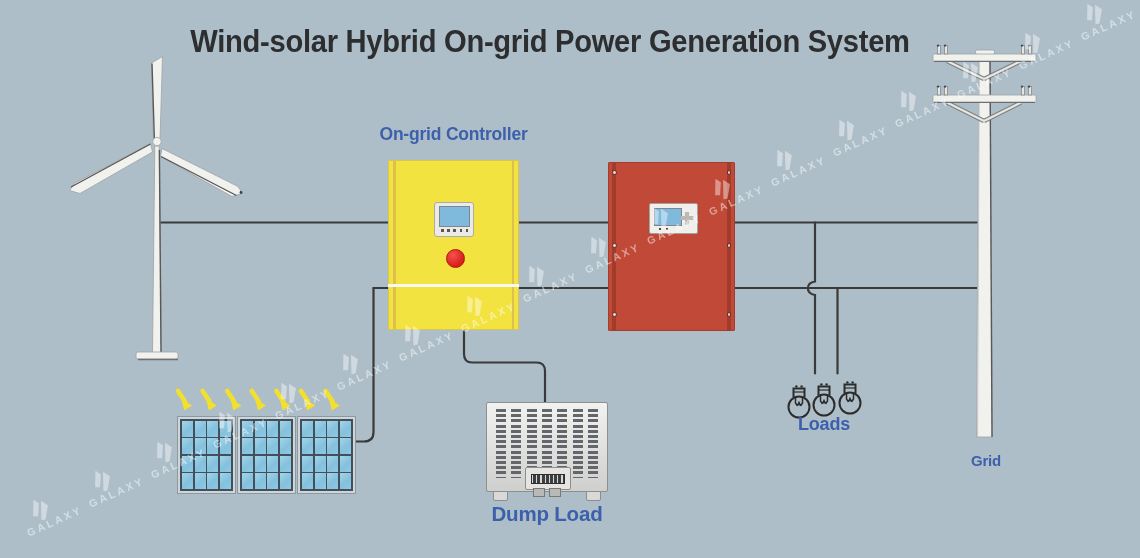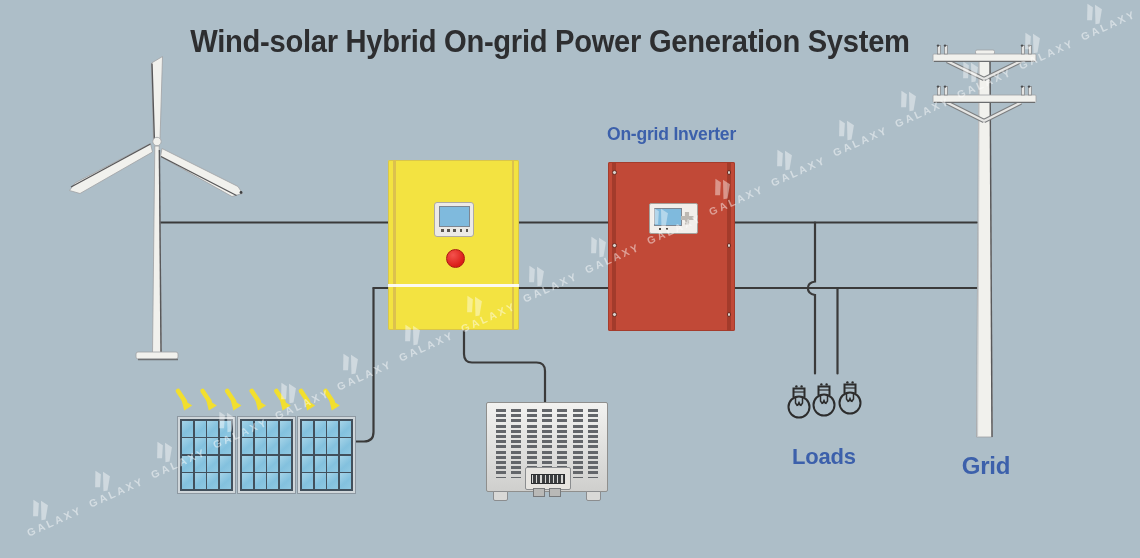--- a/index.html
+++ b/index.html
@@ -429,16 +429,17 @@
   </div>
       <div class="wm" style="left: 1074px; top: -4.4px;">
     <svg width="24" height="26" viewBox="0 0 24 26">
       <polygon points="3,17 10,2 13.5,7.5 7.5,19" fill="rgba(255,255,255,.52)"></polygon>
       <polygon points="9,24 16.5,6 21,13 13,25" fill="rgba(255,255,255,.52)"></polygon>
     </svg>
     <span class="wm-text">GALAXY</span>
   </div>
     </div>
 
-  <div class="lbl" style="left:596px;top:124px;width:151px;font-size:17.5px">On-grid Inverter</div>
-  <div class="lbl" style="left:774px;top:444px;width:100px;font-size:22px">Loads</div>
-  <div class="lbl" style="left:936px;top:452px;width:100px;font-size:24px">Grid</div>
+  <div class="lbl" style="left:378px;top:124px;width:151px;font-size:17.5px">On-grid Controller</div>
+  <div class="lbl" style="left:476px;top:502px;width:142px;font-size:20.5px">Dump Load</div>
+  <div class="lbl" style="left:774px;top:414px;width:100px;font-size:18px">Loads</div>
+  <div class="lbl" style="left:936px;top:452px;width:100px;font-size:15px">Grid</div>
 </div>
 
 </body></html>

